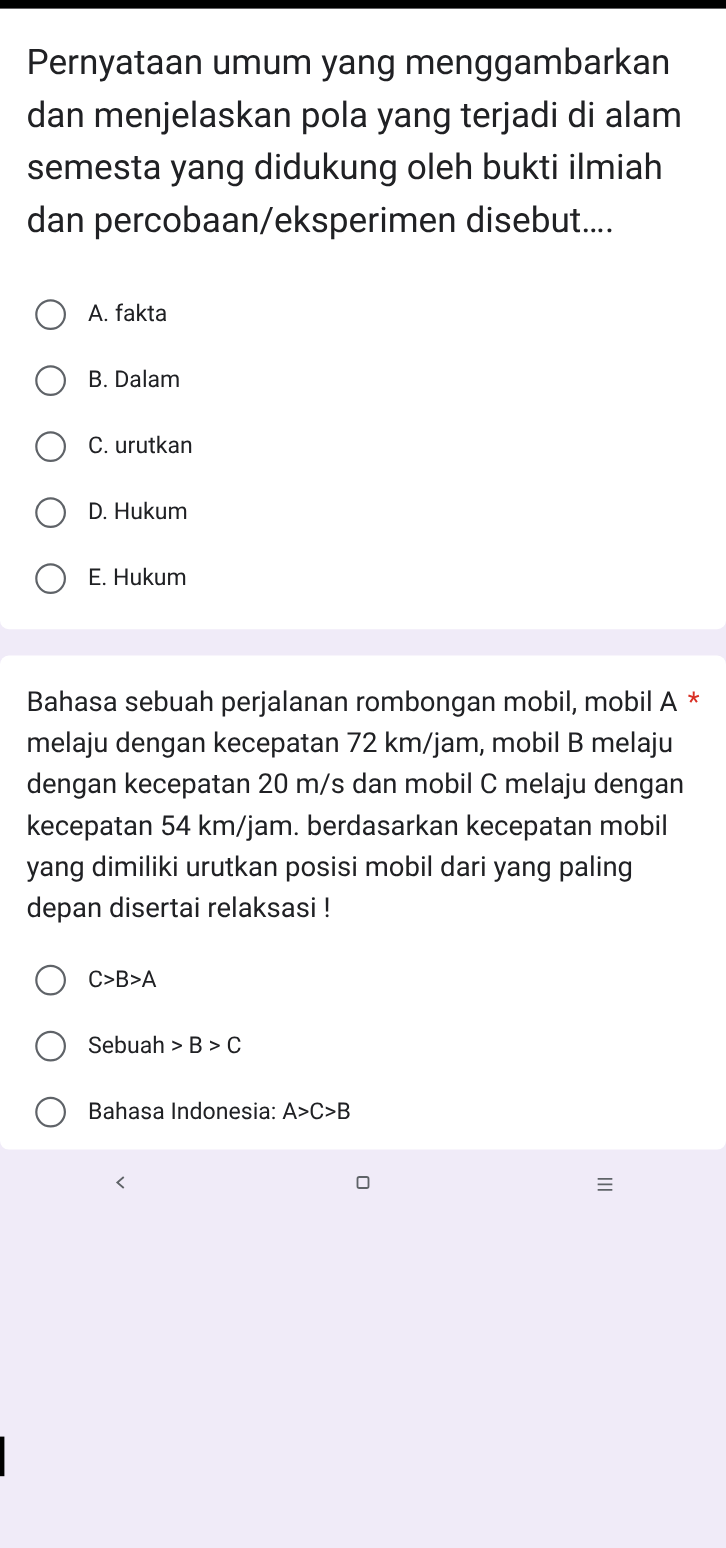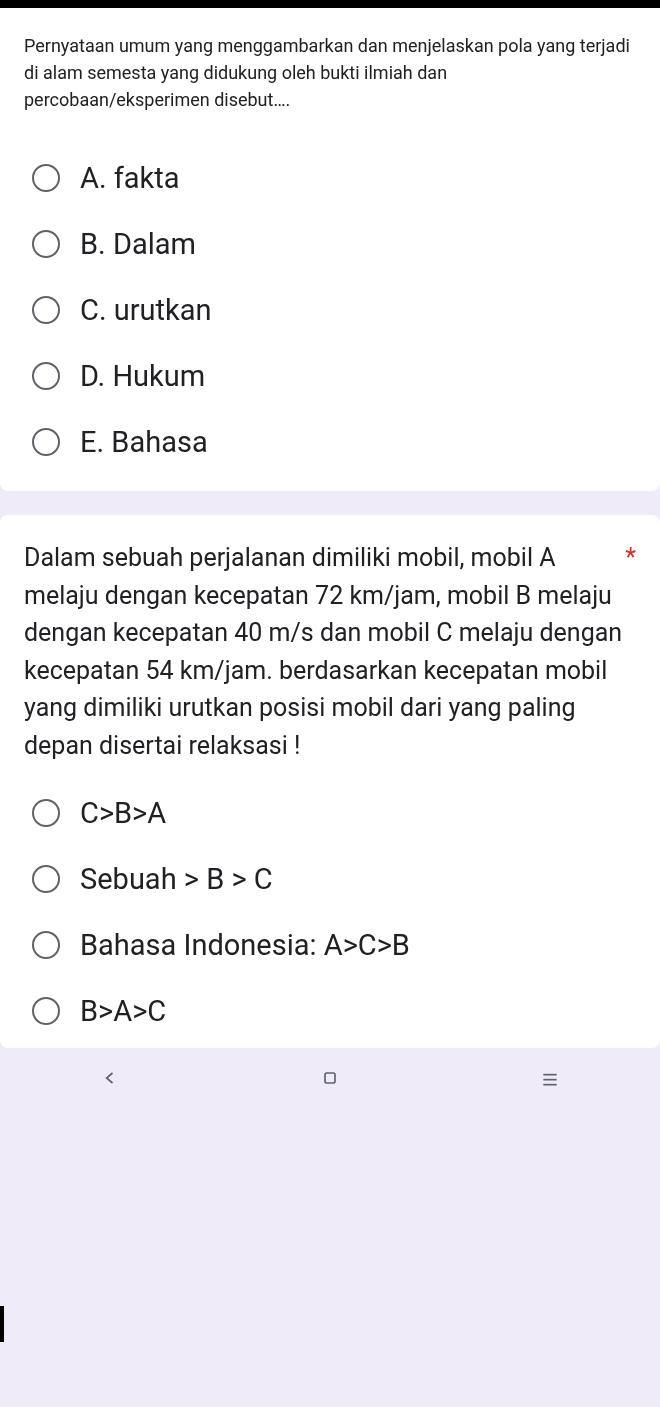--- a/index.html
+++ b/index.html
@@ -24,21 +24,21 @@
       padding: 24px 24px 32px 24px;
       margin: 0 0 24px 0;
     }
     .card2 {
       background-color: #fff;
       border-radius: 8px;
       padding: 24px 24px 20px 24px;
       margin: 0 0 0 0;
     }
     .question-text {
-      font-size: 18px;
+      font-size: 32px;
       line-height: 1.5;
       color: #202124;
       margin-bottom: 48px;
     }
     .question-text2 {
       font-size: 25px;
       line-height: 1.5;
       color: #202124;
       margin-bottom: 32px;
     }
@@ -57,21 +57,21 @@
     .radio {
       width: 28px;
       height: 28px;
       border: 2.5px solid #5f6368;
       border-radius: 50%;
       margin-right: 20px;
       flex-shrink: 0;
       margin-left: 8px;
     }
     .option-label {
-      font-size: 29px;
+      font-size: 21px;
       color: #202124;
       text-align: center;
     }
     .nav-bar {
       display: flex;
       justify-content: space-around;
       align-items: center;
       height: 30px;
       padding-top: 10px;
       margin-top: 10px;
@@ -108,42 +108,38 @@
   <div class="option">
     <div class="radio"></div>
     <span class="option-label">C. urutkan</span>
   </div>
   <div class="option">
     <div class="radio"></div>
     <span class="option-label">D. Hukum</span>
   </div>
   <div class="option">
     <div class="radio"></div>
-    <span class="option-label">E. Bahasa</span>
+    <span class="option-label">E. Hukum</span>
   </div>
 </div>
 
 <div class="card2">
-  <div class="question-text2"><span class="required" style="float: right;">*</span><span>Dalam sebuah perjalanan dimiliki mobil, </span><span> mobil A melaju dengan kecepatan 72 km/jam, mobil B melaju dengan kecepatan 40 m/s dan mobil C melaju dengan kecepatan 54 km/jam. berdasarkan kecepatan mobil yang dimiliki urutkan posisi mobil dari yang paling depan disertai relaksasi !</span></div>
+  <div class="question-text2"><span class="required" style="float: right;">*</span><span>Bahasa sebuah perjalanan rombongan mobil, </span><span> mobil A melaju dengan kecepatan 72 km/jam, mobil B melaju dengan kecepatan 20 m/s dan mobil C melaju dengan kecepatan 54 km/jam. berdasarkan kecepatan mobil yang dimiliki urutkan posisi mobil dari yang paling depan disertai relaksasi !</span></div>
 
   <div class="option">
     <div class="radio"></div>
     <span class="option-label">C&gt;B&gt;A</span>
   </div>
   <div class="option">
     <div class="radio"></div>
     <span class="option-label">Sebuah &gt; B &gt; C</span>
   </div>
   <div class="option">
     <div class="radio"></div>
     <span class="option-label">Bahasa Indonesia: A&gt;C&gt;B</span>
-  </div>
-  <div class="option">
-    <div class="radio"></div>
-    <span class="option-label">B&gt;A&gt;C</span>
   </div>
 </div>
 
 <div class="cursor-indicator"></div>
 
 <div class="nav-bar">
   <svg class="nav-icon" viewBox="0 0 24 24" fill="none" stroke="#5f6368" stroke-width="2">
     <path d="M15 6 L8 12 L15 18"></path>
   </svg>
   <svg class="nav-icon" viewBox="0 0 24 24" fill="none" stroke="#5f6368" stroke-width="2">

